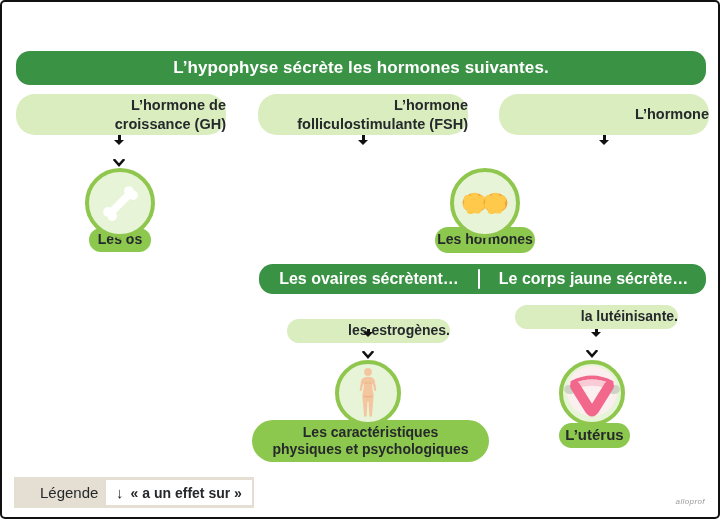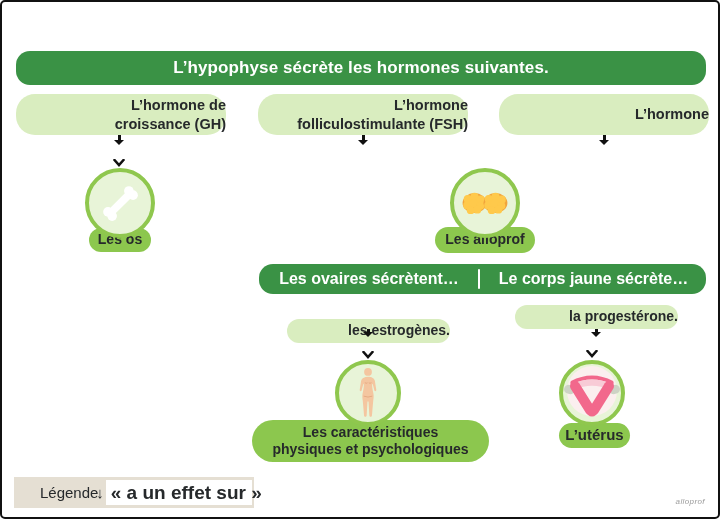--- a/index.html
+++ b/index.html
@@ -41,21 +41,21 @@
   .legend{
     position:absolute;left:12px;top:475px;width:240px;height:31px;background:#e5dfd3;
     display:flex;align-items:center;z-index:2;
   }
   .legend-title{font-weight:400;font-size:15px;margin-left:26px;}
   .legend-box{
     position:absolute;left:92px;top:3px;width:146px;height:25px;background:#fff;
     display:flex;align-items:center;justify-content:center;gap:7px;
   }
   .legend-arrow{font-weight:700;font-size:15px;line-height:1;}
-  .legend-meaning{font-weight:600;font-size:19px;white-space:nowrap;}
+  .legend-meaning{font-weight:600;font-size:14px;white-space:nowrap;}
   .watermark{
     position:absolute;right:13px;bottom:11px;color:#9b9b9b;font-size:8px;
     font-style:italic;letter-spacing:.4px;z-index:2;
   }
 </style>
 </head>
 <body>
 
 <div class="stage">
 
@@ -127,34 +127,34 @@
         <circle cx="48.5" cy="18.5" r="4.3" fill="#ffc94b"></circle>
         <circle cx="34.5" cy="24.5" r="4.3" fill="#ffc94b"></circle>
         <circle cx="41.5" cy="22.5" r="4.6" fill="#ffc94b"></circle>
         <circle cx="48" cy="25" r="4.3" fill="#ffc94b"></circle>
         <circle cx="38" cy="29.5" r="4.1" fill="#ffc94b"></circle>
         <circle cx="45" cy="29" r="4.1" fill="#ffc94b"></circle>
       </g>
     </svg>
   </div>
   <div class="pill-green" style="left:433px;top:225px;width:100px;height:26px;">
-    <span>Les alloprof</span>
+    <span>Les hormones</span>
   </div>
 
   <div class="banner split">
     <div class="split-cell left">Les ovaires sécrètent…</div>
     <div class="split-divider"></div>
     <div class="split-cell right">Le corps jaune sécrète…</div>
   </div>
 
   <div class="pill-light" style="left:285px;top:303px;width:163px;height:24px;border-radius:12px;font-size:14px;margin-top:14px;">
     <span>les estrogènes.</span>
   </div>
   <div class="pill-light" style="left:513px;top:303px;width:163px;height:24px;border-radius:12px;font-size:14px;">
-    <span>la progestérone.</span>
+    <span>la lutéinisante.</span>
   </div>
 
   <div class="arrow-stub" style="left:361px;top:327px;">
     <div class="stub-bar" style="height:3px;"></div>
     <div class="stub-head"></div>
   </div>
   <div class="arrow-stub" style="left:589px;top:327px;">
     <div class="stub-bar" style="height:3px;"></div>
     <div class="stub-head"></div>
   </div>

